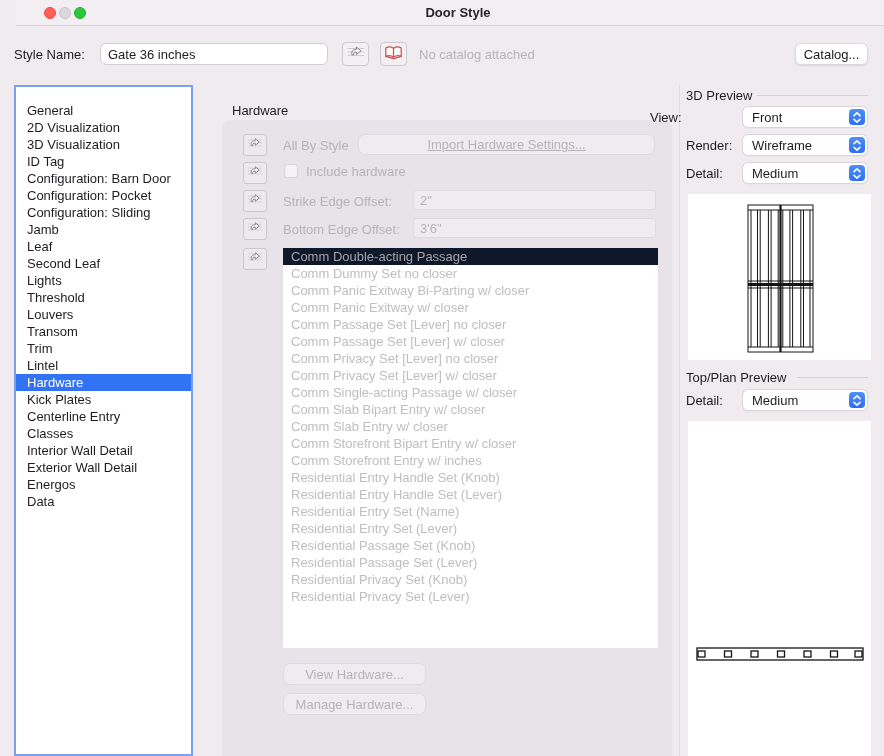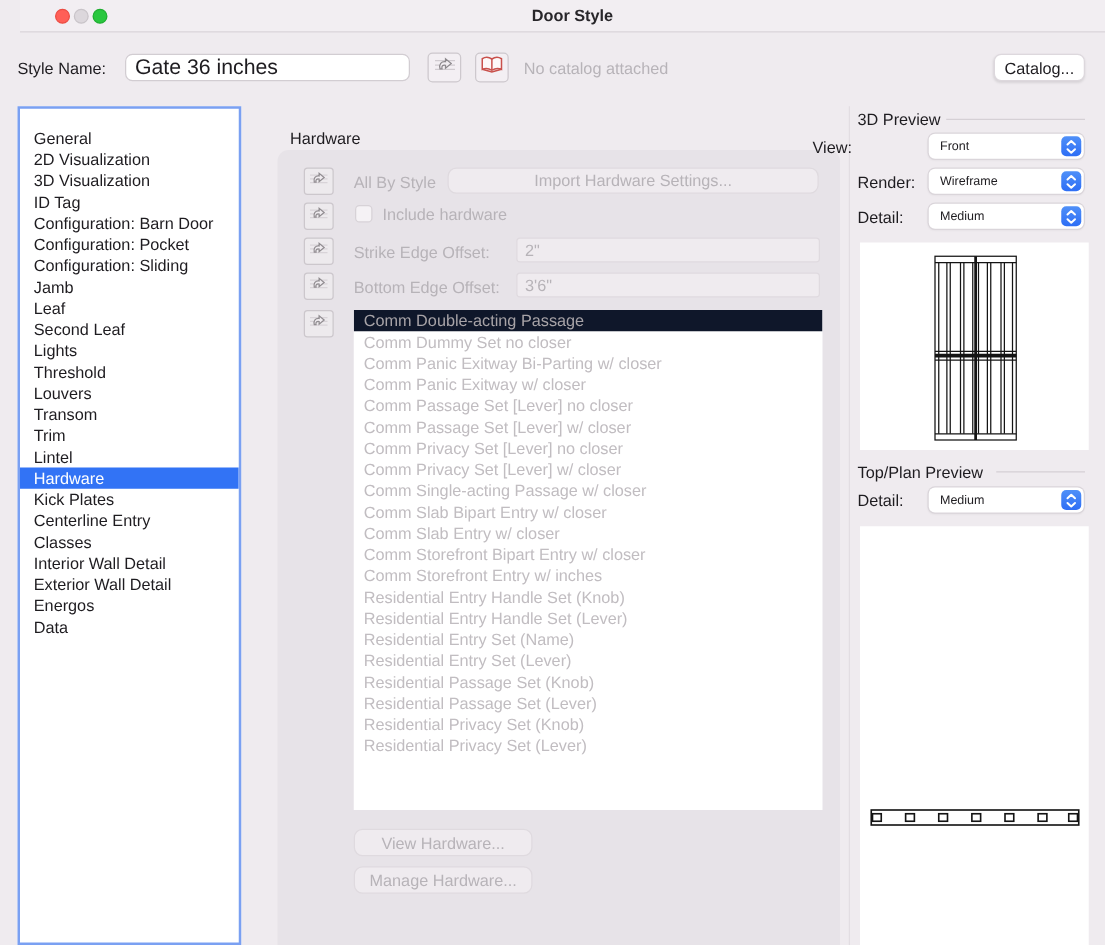--- a/index.html
+++ b/index.html
@@ -16,21 +16,21 @@
   .tl-red{left:28px;background:#ff5f57;border:1px solid #ec4c43;}
   .tl-gray{left:43px;background:#dcd7dc;border:1px solid #c9c4c9;}
   .tl-green{left:58px;background:#2ac73f;border:1px solid #1fae31;}
 
   
   .lbl{position:absolute;font-size:13px;color:#1e1c20;white-space:nowrap;}
   .dlbl{position:absolute;font-size:13px;color:#b7b3b8;white-space:nowrap;}
 
   
   .textfield{position:absolute;background:#fff;border:1px solid #d2cdd2;border-radius:6px;
-    font-size:17px;color:#1e1c20;padding:0 7px;font-family:inherit;outline:none;}
+    font-size:13px;color:#1e1c20;padding:0 7px;font-family:inherit;outline:none;}
   #style-name-input{left:100px;top:43px;width:228px;height:22px;}
   .iconbtn{position:absolute;width:27px;height:24px;border:1px solid #cdc8cd;border-radius:4px;
     background:#f3eff3;display:flex;align-items:center;justify-content:center;}
   #style-toggle-btn{left:342px;top:42px;}
   #book-btn{left:380px;top:42px;}
   #catalog-btn{position:absolute;left:795px;top:43px;width:73px;height:22px;background:#fff;
     border:1px solid #ddd8dd;border-radius:6px;box-shadow:0 1px 2px rgba(0,0,0,.10);
     font-size:13px;color:#1e1c20;display:flex;align-items:center;justify-content:center;}
 
   
@@ -56,21 +56,21 @@
     overflow:hidden;}
   .hw-row{height:17px;line-height:17px;font-size:13px;color:#c1bdc1;padding-left:8px;
     white-space:nowrap;}
   .hw-row.sel{background:#0f172a;color:#a7a3a7;}
 
   
   .panel-sep{position:absolute;height:1px;background:#d5d0d5;}
   #right-divider{position:absolute;left:679px;top:85px;width:1px;height:671px;background:#e2dde2;}
   .popup{position:absolute;width:124px;height:20px;background:#fff;border-radius:5px;
     box-shadow:0 0 0 1px #dad5da,0 1px 2px rgba(0,0,0,.08);display:flex;align-items:center;}
-  .popup-value{flex:1;font-size:10px;color:#1e1c20;padding-left:9px;white-space:nowrap;
+  .popup-value{flex:1;font-size:13px;color:#1e1c20;padding-left:9px;white-space:nowrap;
     overflow:hidden;}
   .popup-btn{width:16px;height:16px;margin-right:2px;border-radius:4px;flex:0 0 16px;
     background:linear-gradient(#4f90f8,#2e6ef5);display:flex;align-items:center;justify-content:center;}
   .canvas{position:absolute;background:#fff;}
   #preview3d{left:688px;top:194px;width:183px;height:166px;}
   #previewplan{left:688px;top:421px;width:183px;height:335px;}
 </style>
 </head>
 <body>
 
@@ -182,21 +182,21 @@
         <g stroke="#d8d3d8" stroke-width="1">
           <line x1="1" y1="4" x2="15" y2="4"></line>
           <line x1="1" y1="7" x2="15" y2="7"></line>
           <line x1="1" y1="10" x2="15" y2="10"></line>
         </g>
         <path d="M4.4 9.6 C3.6 6.6 5.4 4.4 8.3 4.8 L8.3 2.7 L12.3 6 L8.3 9.3 L8.3 7.2 C6.4 6.9 5.4 7.7 5.8 9.6 Z" fill="#f0ecf0" stroke="#918d91" stroke-width="1"></path>
       </svg></span>
   </div>
 
 <div class="dlbl" style="left:283px;top:138px;">All By Style</div>
-<div class="dis-btn" style="left:358px;top:134px;width:297px;height:21px;">Import Hardware Settings...</div>
+<div class="dis-btn" style="left:358px;top:134px;width:297px;height:21px;text-decoration:underline;">Import Hardware Settings...</div>
 
 <div id="include-checkbox"></div>
 <div class="dlbl" style="left:306px;top:164px;">Include hardware</div>
 
 <div class="dlbl" style="left:283px;top:194px;">Strike Edge Offset:</div>
 <input class="dis-field" style="left: 413px; top: 190px; width: 243px; height: 20px;" value="2&quot;">
 
 <div class="dlbl" style="left:283px;top:222px;">Bottom Edge Offset:</div>
 <input class="dis-field" style="left: 413px; top: 218px; width: 243px; height: 20px;" value="3'6&quot;">
 

